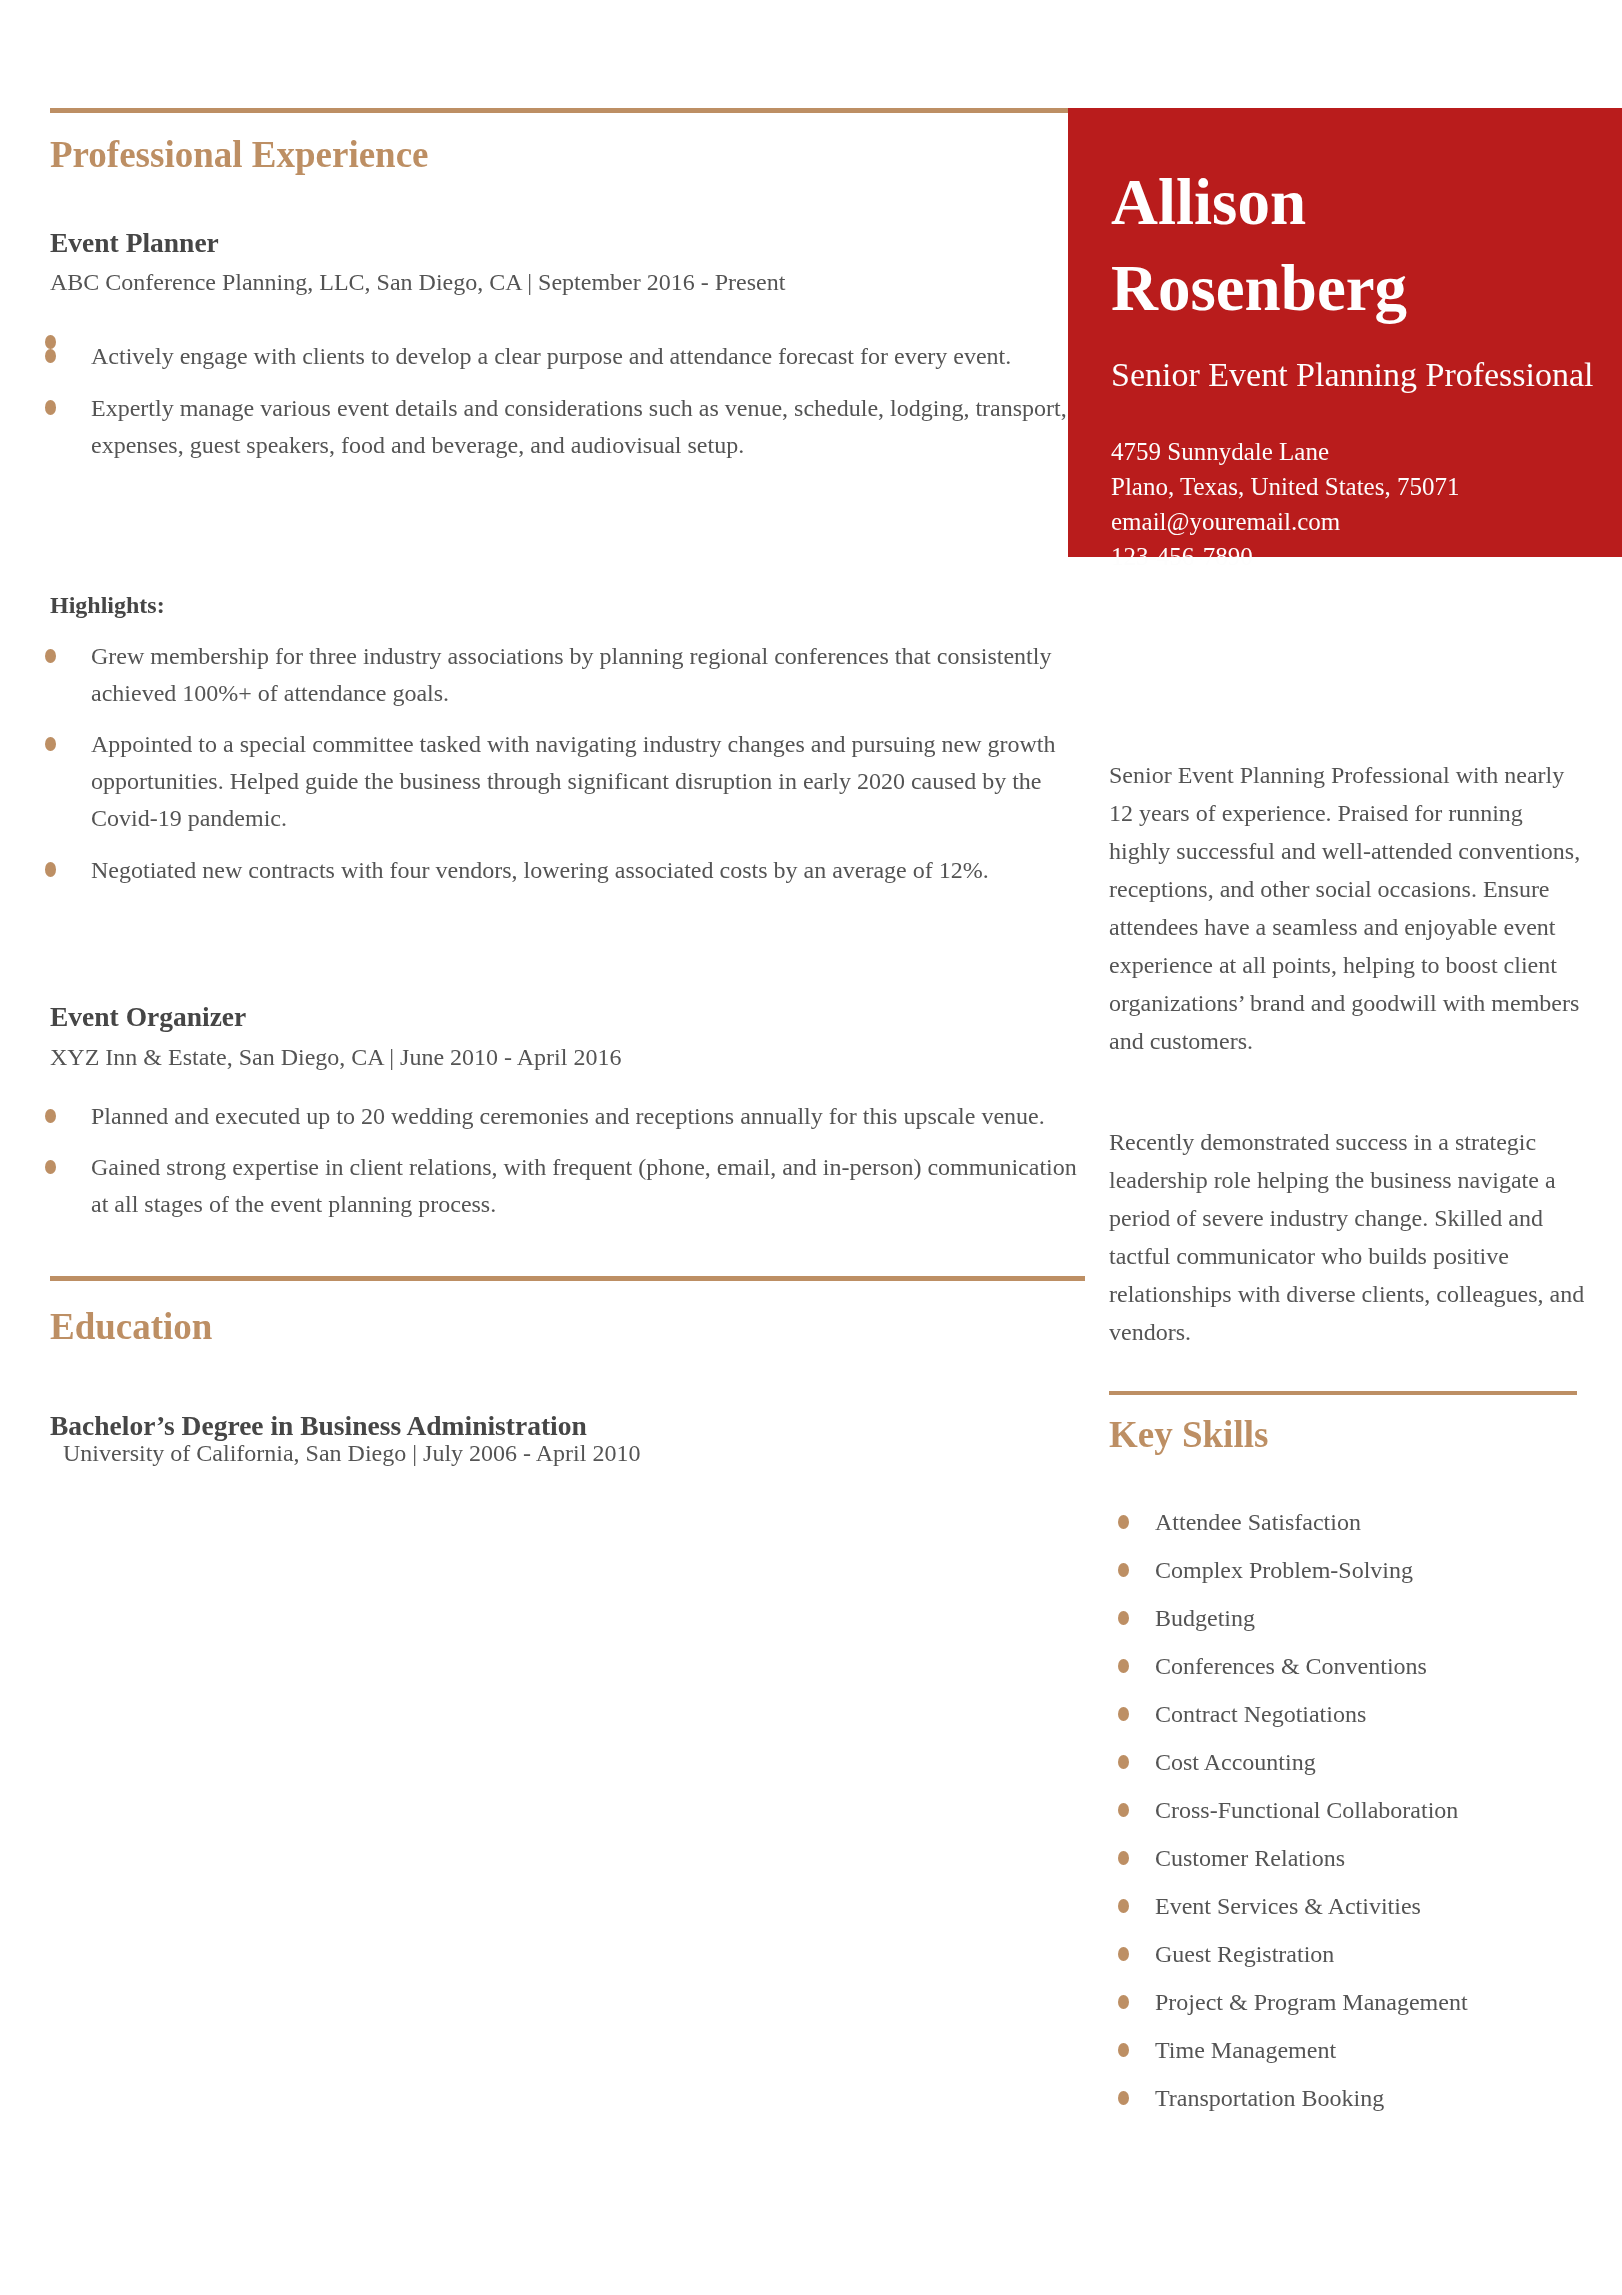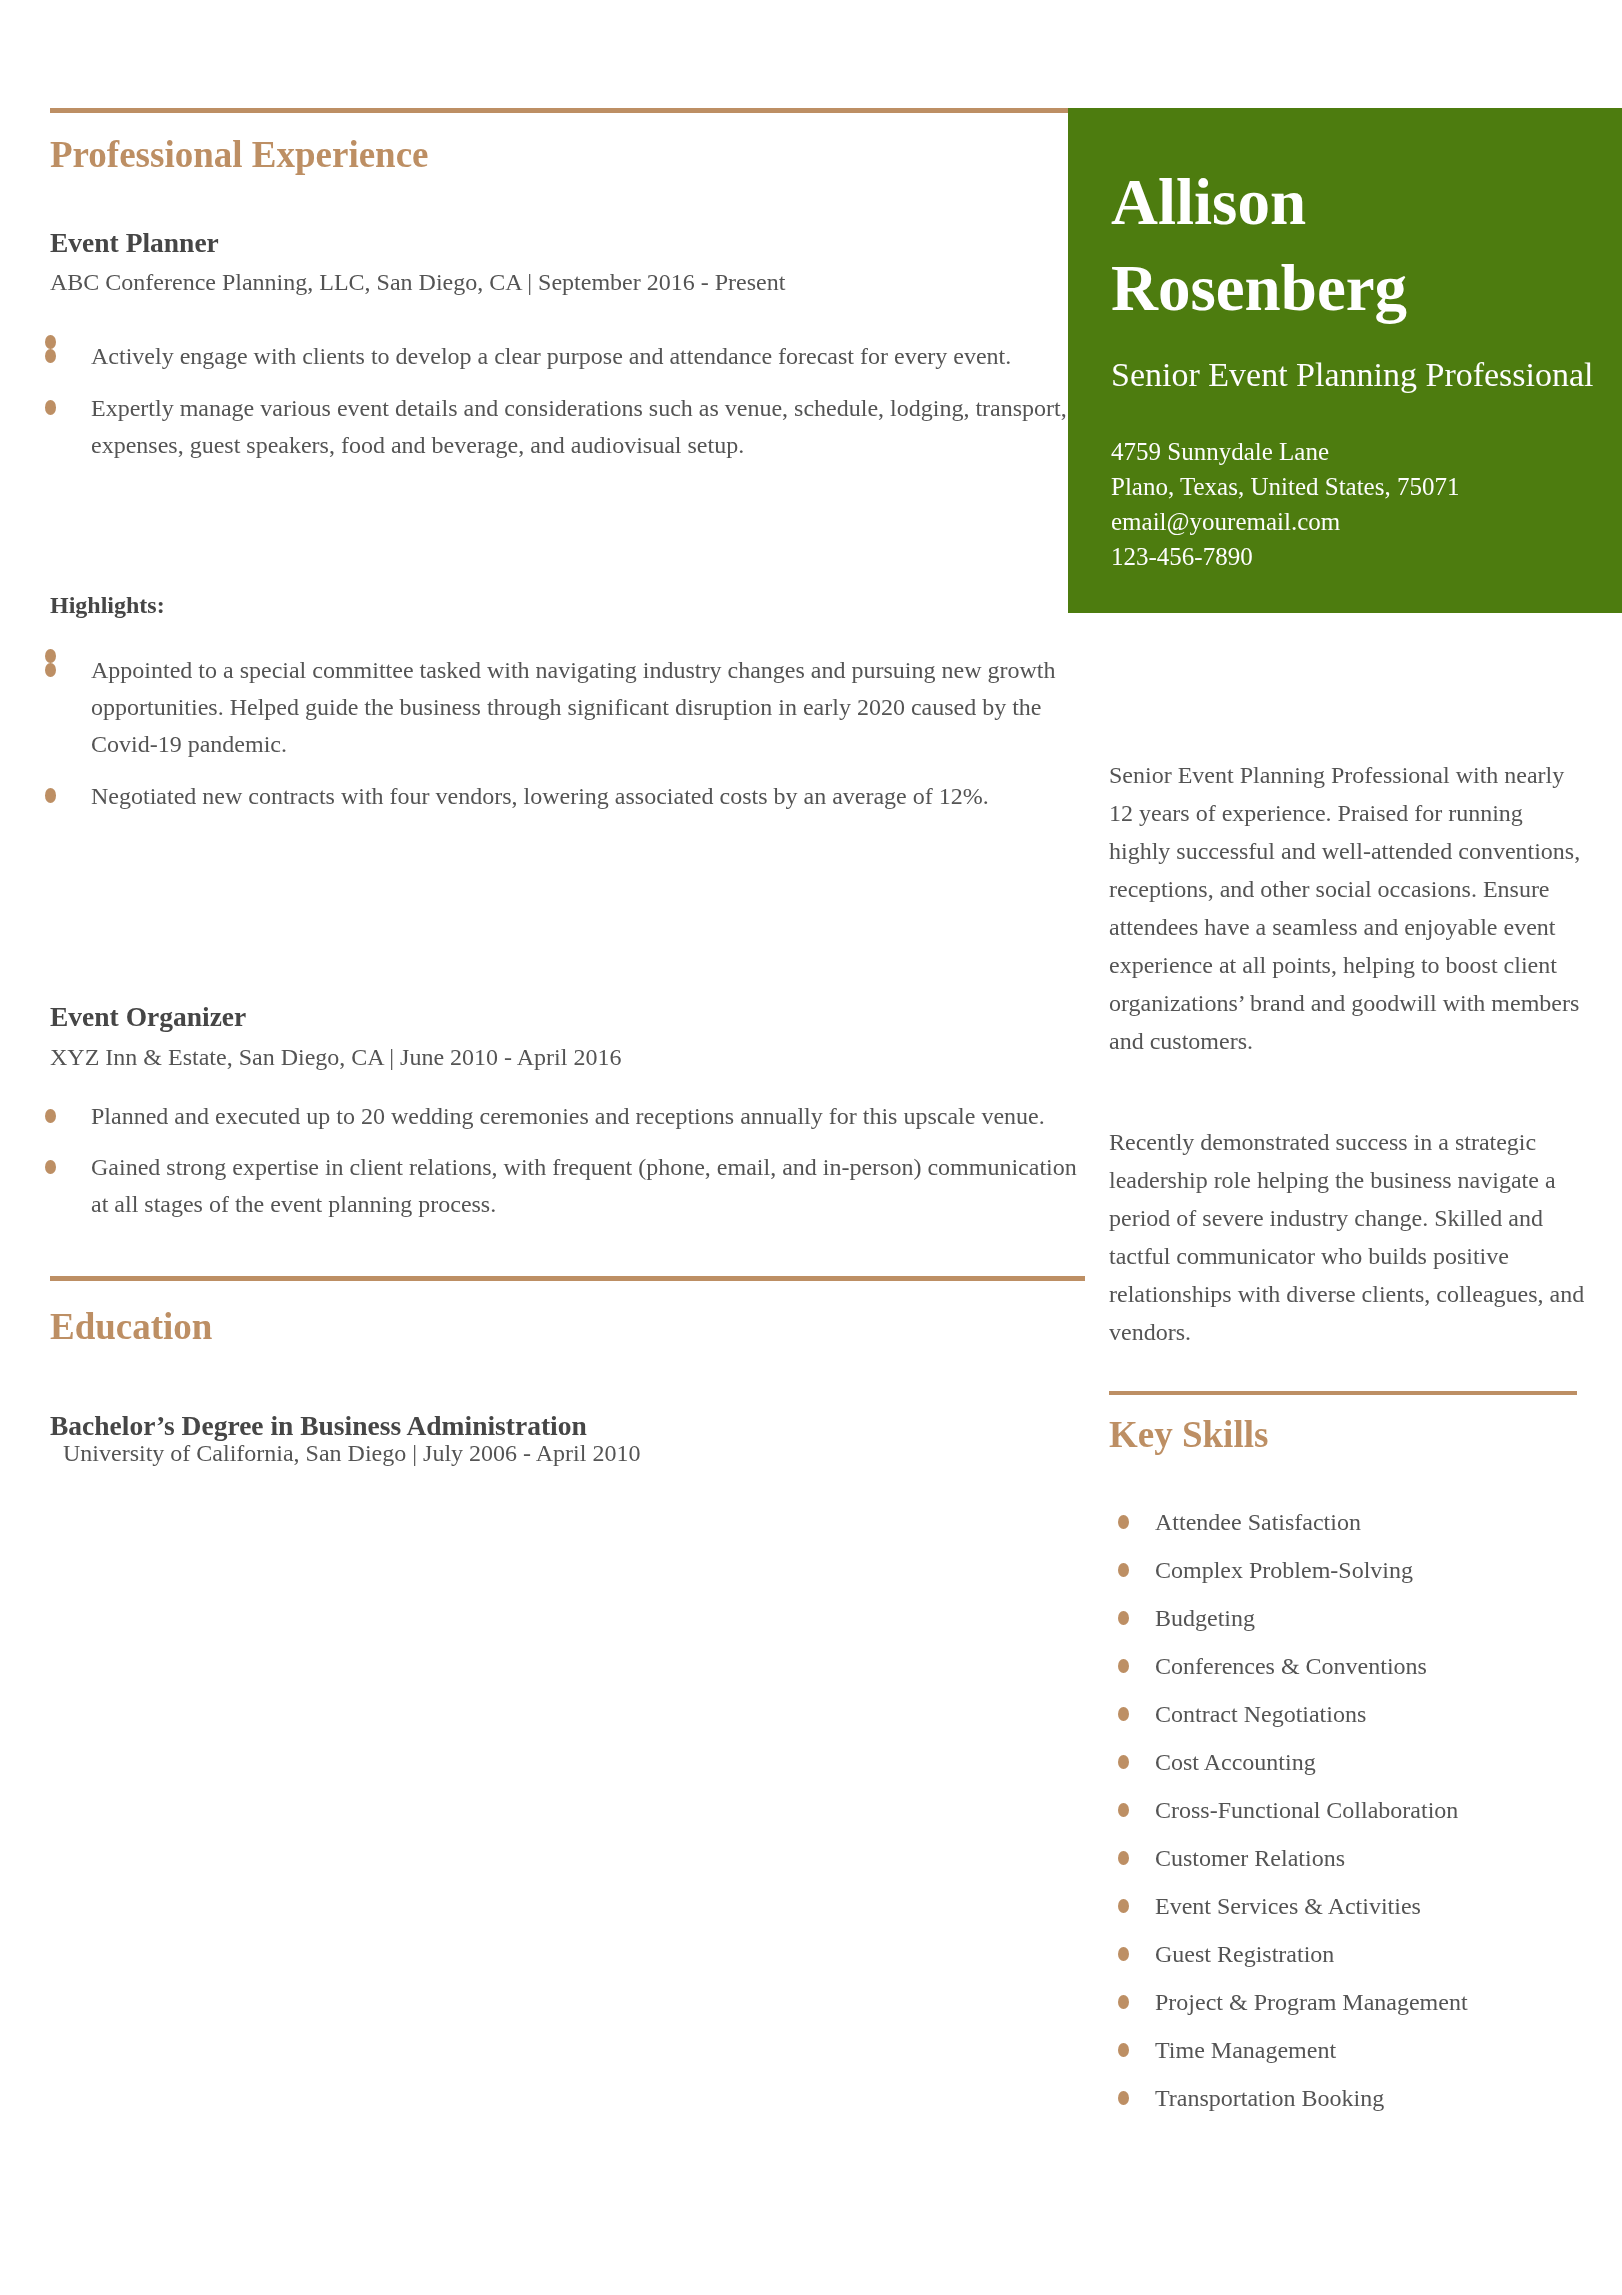--- a/index.html
+++ b/index.html
@@ -30,21 +30,21 @@
   .dot{
     position:absolute;left:-5.2px;top:10.5px;width:11px;height:14.4px;
     background:#bd8f64;border-radius:50%;
   }
   #job1-bullets{top:324px;}
   #hl-label{top:592px;font-size:24px;font-weight:bold;color:#464646;}
   #hl-bullets{top:638px;}
   #job2-bullets{top:1098px;}
   
   #sidebar{
-    left:1068px;top:108px;width:554px;height:505px;background:#4d7c0f;
+    left:1068px;top:108px;width:554px;height:449px;background:#b91c1c;
     box-sizing:border-box;padding:51px 26px 0 43px;color:#ffffff;
   }
   #name{font-size:65px;font-weight:bold;line-height:86px;color:#ffffff;margin:0;}
   #side-title{font-size:34px;line-height:44px;margin-top:22px;color:#fdfdfd;}
   #contact{margin-top:37px;font-size:25px;line-height:35px;color:#fdfdfd;}
   
   .rcol{left:1109px;width:476px;}
   .summary{font-size:24px;line-height:38px;color:#545454;}
   #summary1{top:732px;}
   #summary2{top:1099px;}
@@ -78,20 +78,21 @@
       <span class="dot"></span>
       <span>Expertly manage various event details and considerations such as venue, schedule, lodging, transport, expenses, guest speakers, food and beverage, and audiovisual setup.</span>
     </li>
   </ul>
 
   <div id="hl-label" class="abs lcol">Highlights:</div>
 
   <ul id="hl-bullets" class="abs lcol blist">
     <li>
       <span class="dot"></span>
+      <span>Grew membership for three industry associations by planning regional conferences that consistently achieved 100%+ of attendance goals.</span>
     </li>
     <li>
       <span class="dot"></span>
       <span>Appointed to a special committee tasked with navigating industry changes and pursuing new growth opportunities. Helped guide the business through significant disruption in early 2020 caused by the Covid-19 pandemic.</span>
     </li>
     <li>
       <span class="dot"></span>
       <span>Negotiated new contracts with four vendors, lowering associated costs by an average of 12%.</span>
     </li>
   </ul>

